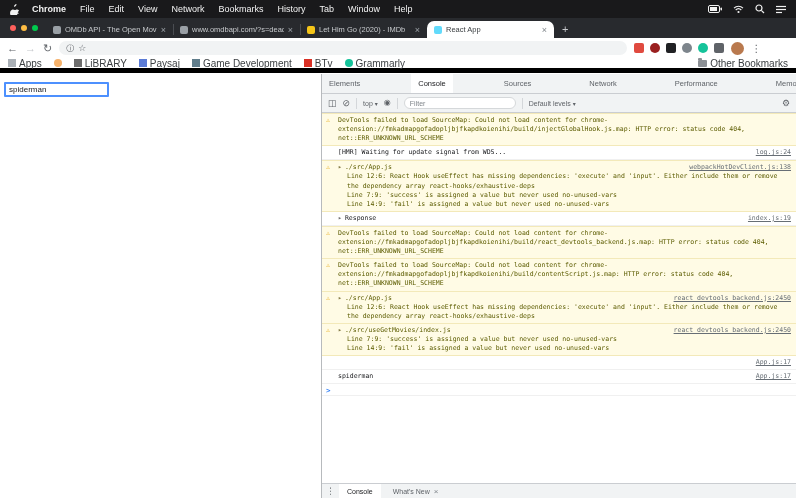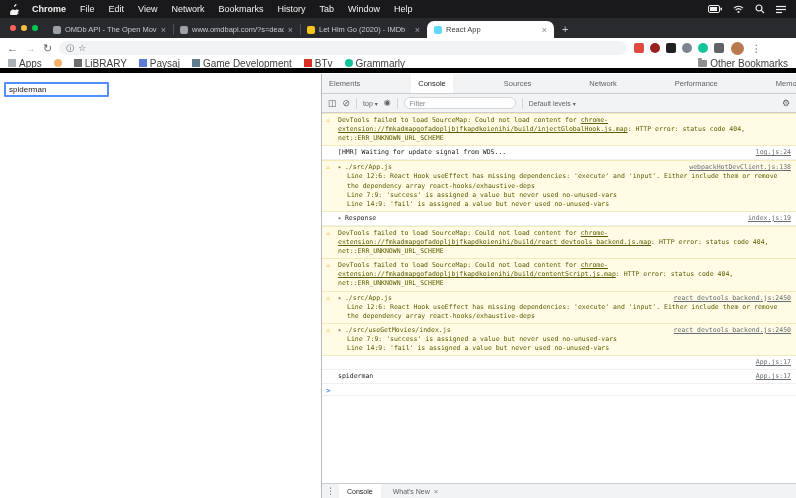--- a/index.html
+++ b/index.html
@@ -78,21 +78,21 @@
   .console{flex:1;overflow:hidden;font-family:"DejaVu Sans Mono",monospace;font-size:6.5px;color:#202124;background:#fff;}
   .msg{position:relative;padding:2px 5px 2px 16px;border-bottom:1px solid #f0f0f0;line-height:1.4;overflow:hidden;}
   .msg.warn{background:#fffbe5;border-top:1px solid #f3e9b9;border-bottom:1px solid #f3e9b9;color:#5c5c00;}
   .msg.warn+.msg.warn{border-top:none;}
   .msg .icon{position:absolute;left:4px;top:2px;}
   .msg.warn .icon{color:#e5a300;}
   .msg .src{float:right;color:#676e75;text-decoration:underline;margin-left:10px;cursor:pointer;}
   .msg .arrow{color:#847c45;margin-right:3px;cursor:pointer;}
   .msg.log .arrow{color:#6e6e6e;}
   .row.sub{padding-left:9px;}
-  .inline-link{text-decoration:underline;cursor:pointer;margin-top:8px;}
+  .inline-link{cursor:pointer;margin-top:8px;}
   .msg.prompt{border-bottom:1px solid #f0f0f0;height:12px;}
   .msg.prompt .icon{color:#2e7df6;font-weight:bold;font-size:7.5px;}
 
   
   .drawer{height:15px;background:#f1f3f4;border-top:1px solid #cacdd1;display:flex;align-items:center;font-size:7px;color:#5f6368;flex:none;padding-left:4px;gap:4px;}
   .drawer-tab{padding:0 8px;height:100%;display:flex;align-items:center;gap:4px;cursor:pointer;white-space:nowrap;}
   .drawer-tab.active{background:#fff;color:#202124;}
   .drawer .x{font-size:8px;color:#80868b;}
 </style>
 </head>

